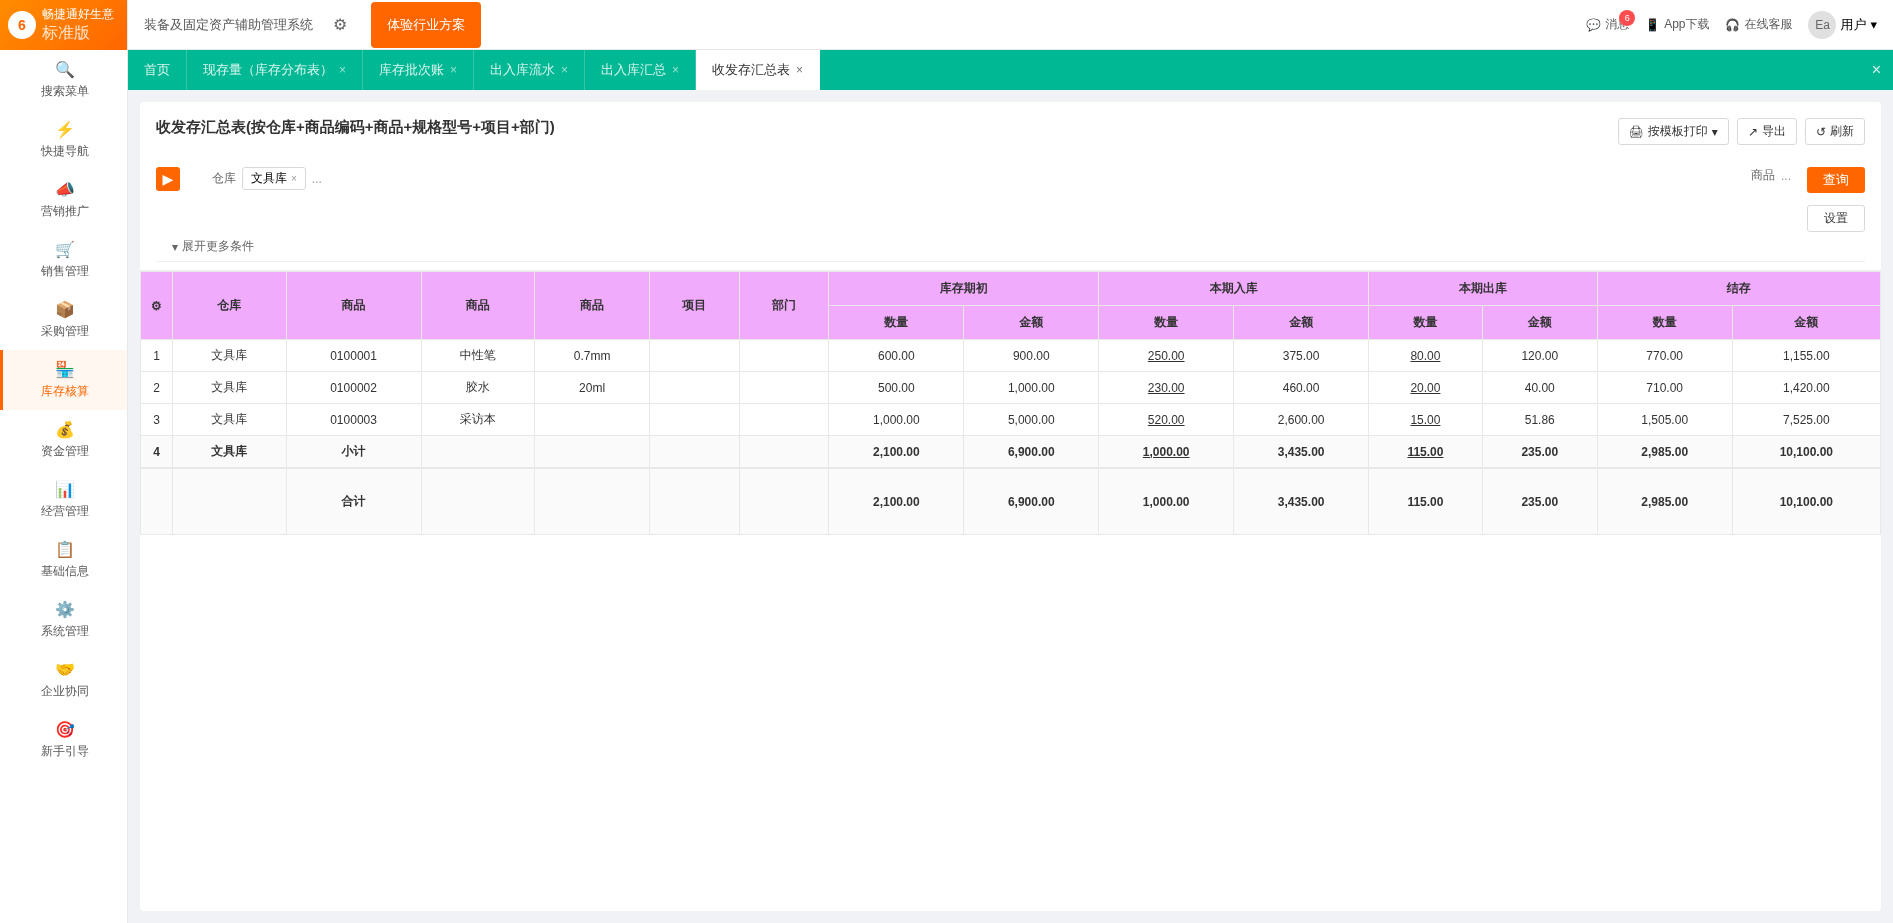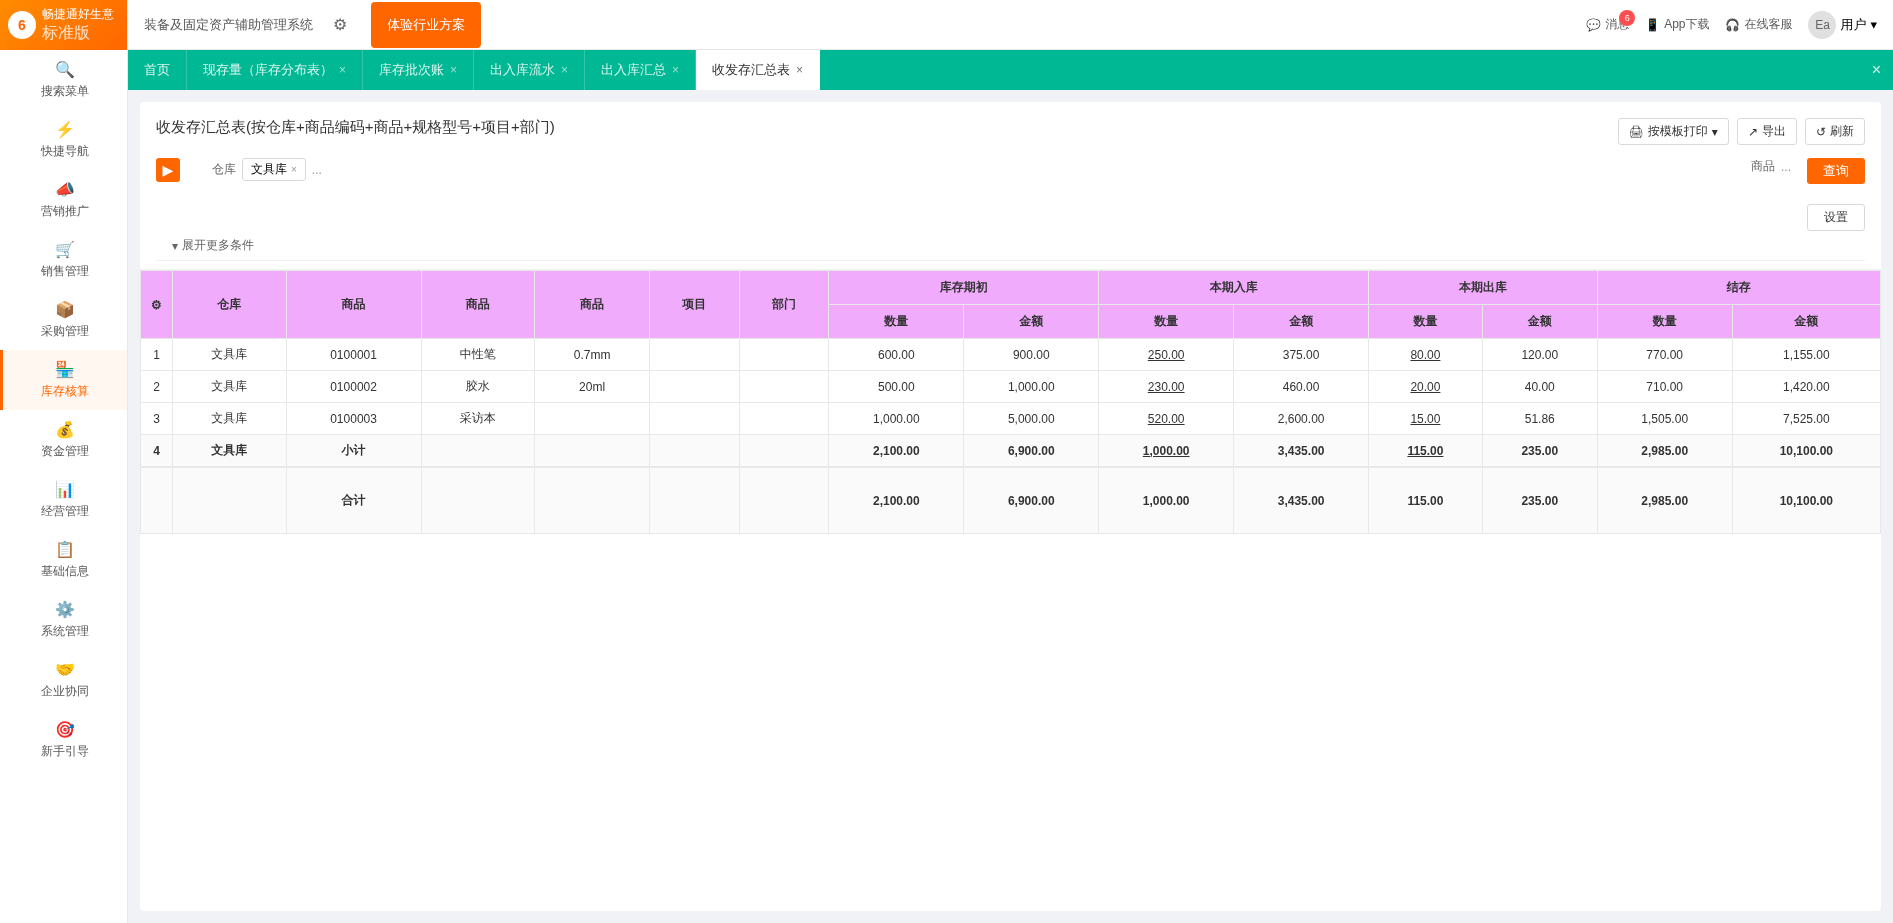--- a/index.html
+++ b/index.html
@@ -32,21 +32,21 @@
     .tab.active { background: #fff; color: #333; }
     .tab-close { font-size: 12px; opacity: 0.7; }
     .tabs-close-all { margin-left: auto; padding: 0 12px; color: rgba(255,255,255,0.85); cursor: pointer; font-size: 16px; }
 
     
     .content { flex: 1; background: #f0f2f5; overflow: auto; display: flex; flex-direction: column; }
     .page-container { background: #fff; margin: 12px; border-radius: 4px; flex: 1; display: flex; flex-direction: column; }
 
     
     .page-header { padding: 16px 16px 8px; border-bottom: 1px solid #f0f0f0; }
-    .page-title { font-size: 15px; font-weight: normal; color: #333; margin-bottom: 11px; }
+    .page-title { font-size: 15px; font-weight: bold; color: #333; margin-bottom: 20px; }
     .filter-toggle { width: 24px; height: 24px; background: #ff6600; color: #fff; border-radius: 3px; display: flex; align-items: center; justify-content: center; cursor: pointer; font-size: 14px; flex-shrink: 0; }
     .filter-label { color: #666; font-size: 12px; white-space: nowrap; }
     .date-btns { display: flex; align-items: center; gap: 4px; }
     .date-btn { padding: 2px 8px; border: 1px solid #d9d9d9; border-radius: 3px; font-size: 12px; cursor: pointer; background: #fff; color: #333; }
     .date-btn.active { background: #ff6600; color: #fff; border-color: #ff6600; }
     .date-range { font-size: 11px; color: #999; margin-top: 2px; }
     .warehouse-tag { display: flex; align-items: center; gap: 4px; background: #fff; border: 1px solid #d9d9d9; border-radius: 3px; padding: 2px 8px; font-size: 12px; }
     .tag-close { cursor: pointer; color: #999; font-size: 10px; }
     .filter-more { color: #999; cursor: pointer; font-size: 12px; }
     .action-btn { display: flex; align-items: center; gap: 4px; padding: 4px 10px; border: 1px solid #d9d9d9; border-radius: 3px; background: #fff; font-size: 12px; cursor: pointer; color: #333; }
@@ -229,21 +229,21 @@
             <span class="filter-more">...</span>
           </div>
 
           <div style="flex:1;"></div>
 
           <div style="display:flex;align-items:center;gap:6px;">
             <span class="filter-label">商品</span>
             <span class="filter-more">...</span>
           </div>
 
-          <div style="display:flex;flex-direction:column;gap:20px;">
+          <div style="display:flex;flex-direction:column;gap:12px;">
             <button class="query-btn">查询</button>
             <button class="settings-btn">设置</button>
           </div>
         </div>
 
         <div class="filter-row2">
           <div class="expand-more-btn">
             <span>▾</span>
             <span>展开更多条件</span>
           </div>

